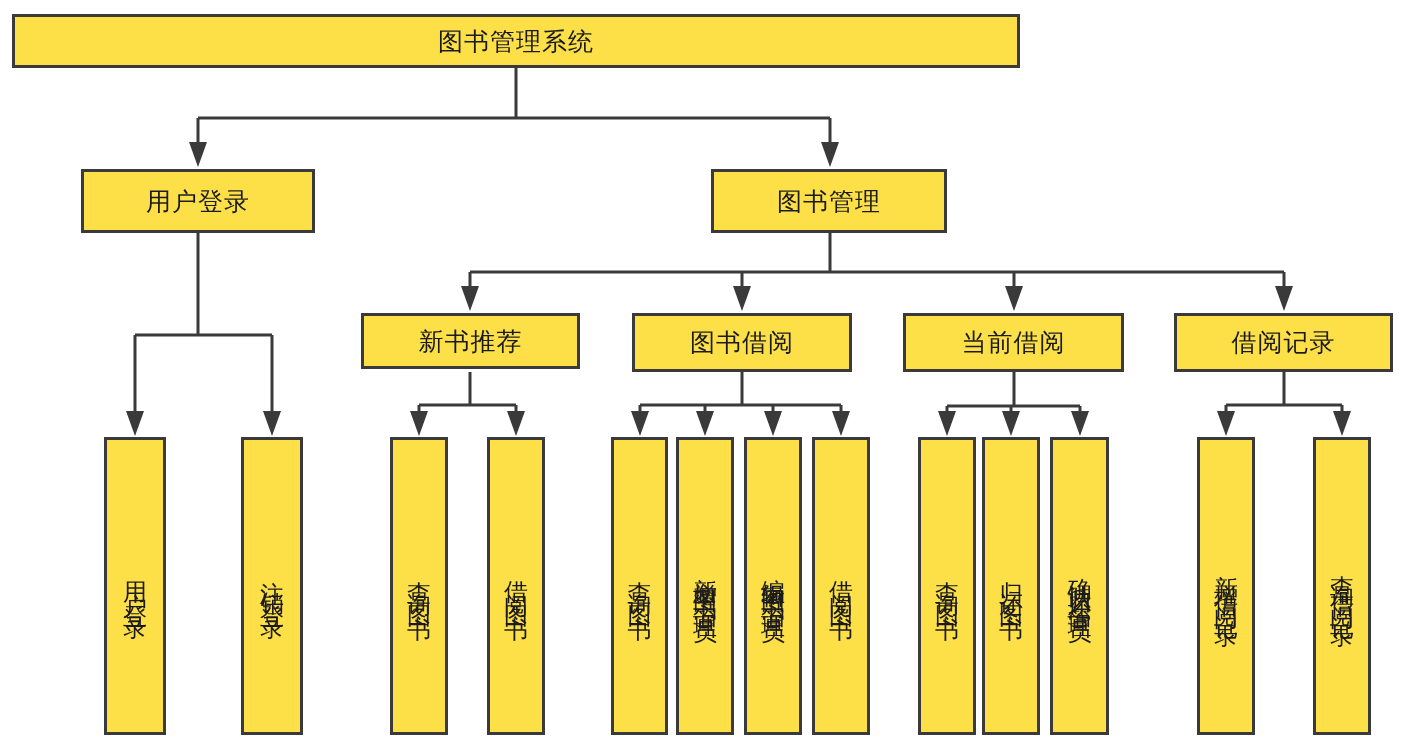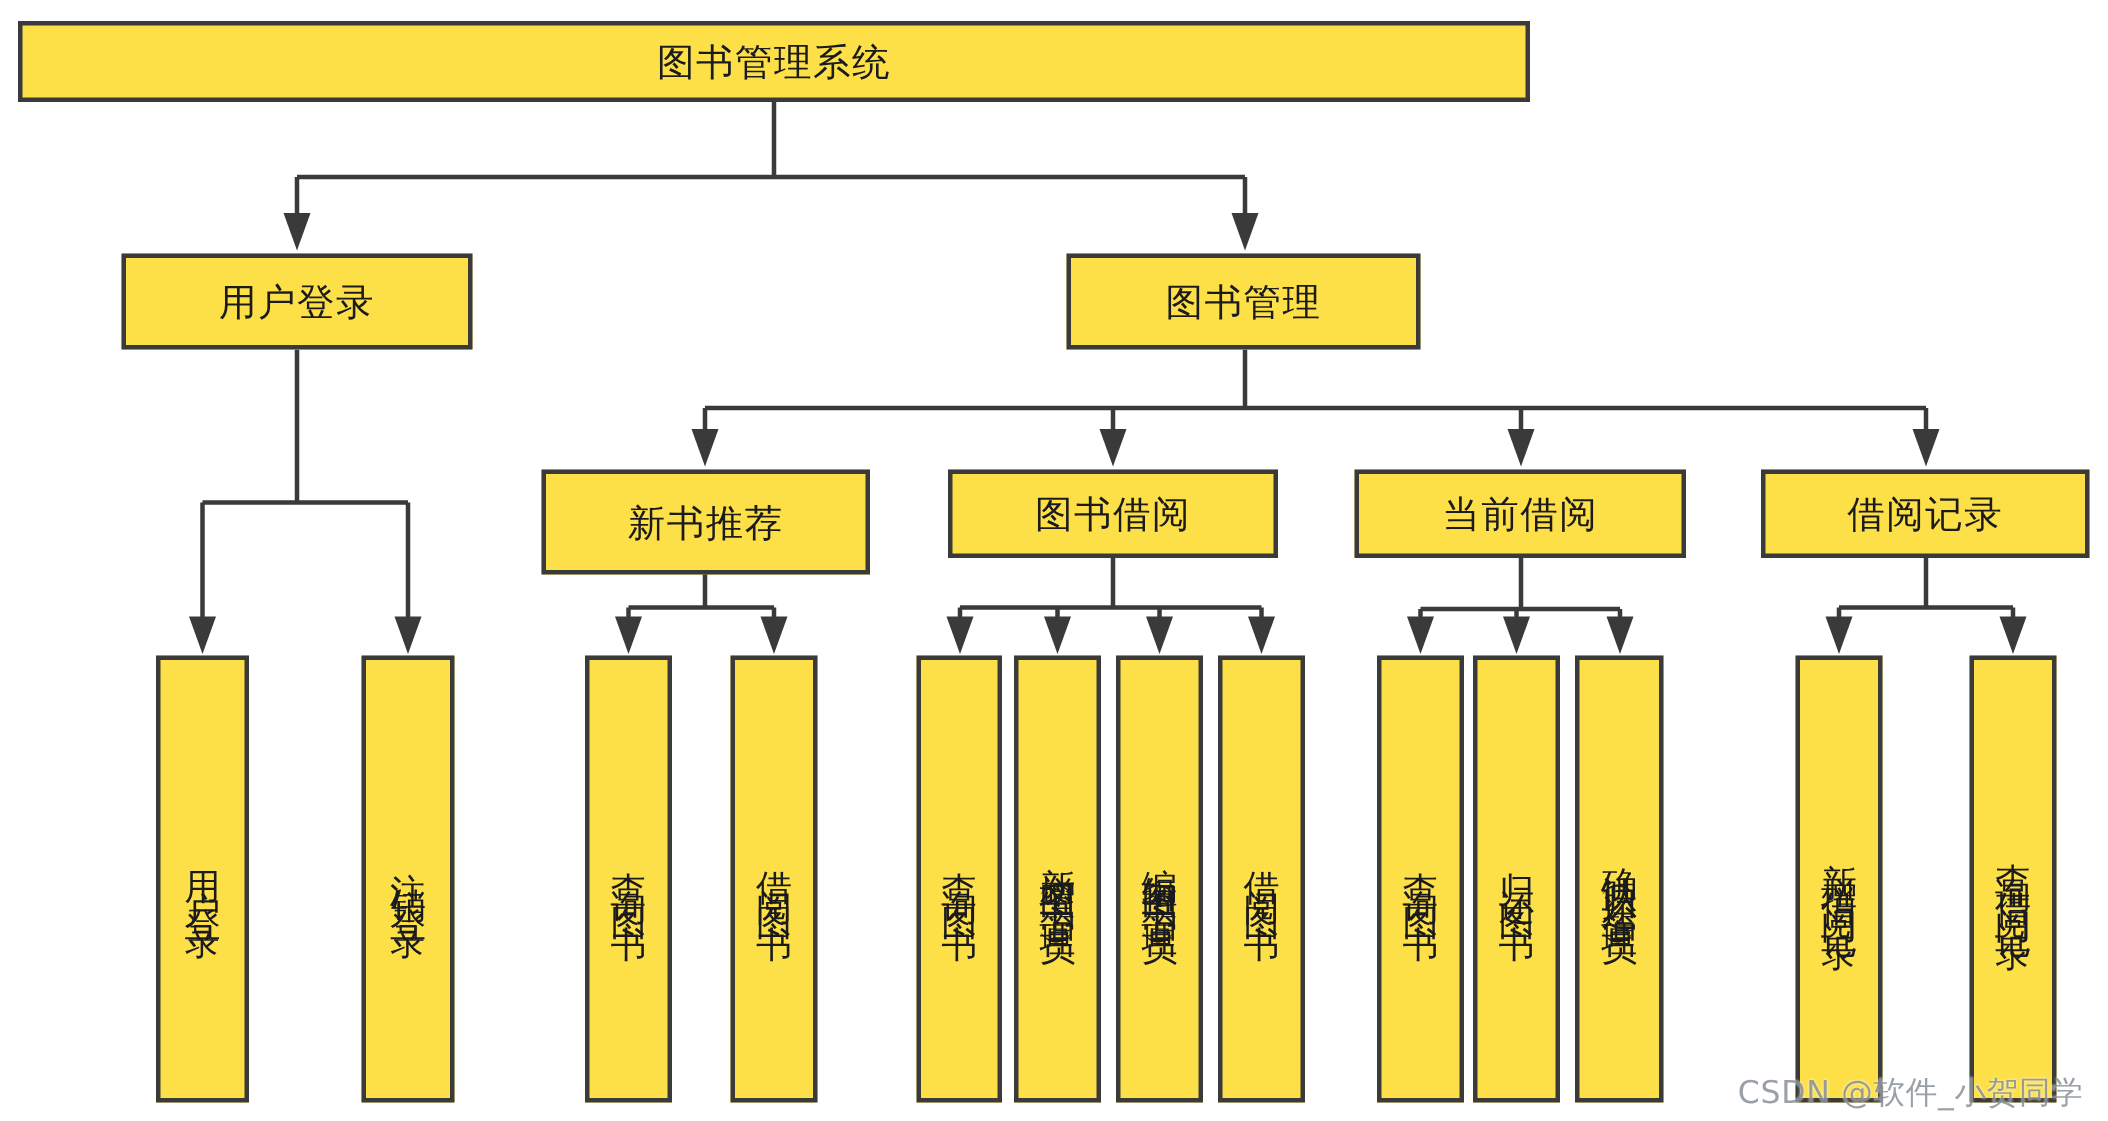--- a/index.html
+++ b/index.html
@@ -106,21 +106,21 @@
     <span>图书管理系统</span>
   </div>
 
   <div class="node hbox" style="left:81px; top:169px; width:234px; height:64px;">
     <span>用户登录</span>
   </div>
   <div class="node hbox" style="left:711px; top:169px; width:236px; height:64px;">
     <span>图书管理</span>
   </div>
 
-  <div class="node hbox" style="left:361px; top:313px; width:219px; height:70px;">
+  <div class="node hbox" style="left:361px; top:313px; width:219px; height:56px;">
     <span>新书推荐</span>
   </div>
   <div class="node hbox" style="left:632px; top:313px; width:220px; height:59px;">
     <span>图书借阅</span>
   </div>
   <div class="node hbox" style="left:903px; top:313px; width:221px; height:59px;">
     <span>当前借阅</span>
   </div>
   <div class="node hbox" style="left:1174px; top:313px; width:219px; height:59px;">
     <span>借阅记录</span>
@@ -163,15 +163,14 @@
     <span class="vtext len9">确认归还（管理员）</span>
   </div>
 
   <div class="node vbox" style="left:1197px; top:437px;">
     <span class="vtext len6">新增借阅记录</span>
   </div>
   <div class="node vbox" style="left:1313px; top:437px;">
     <span class="vtext len6">查询借阅记录</span>
   </div>
 
-  <div class="watermark">CSDN @软件_小贺同学</div>
 
 </div>
 
 </body></html>

